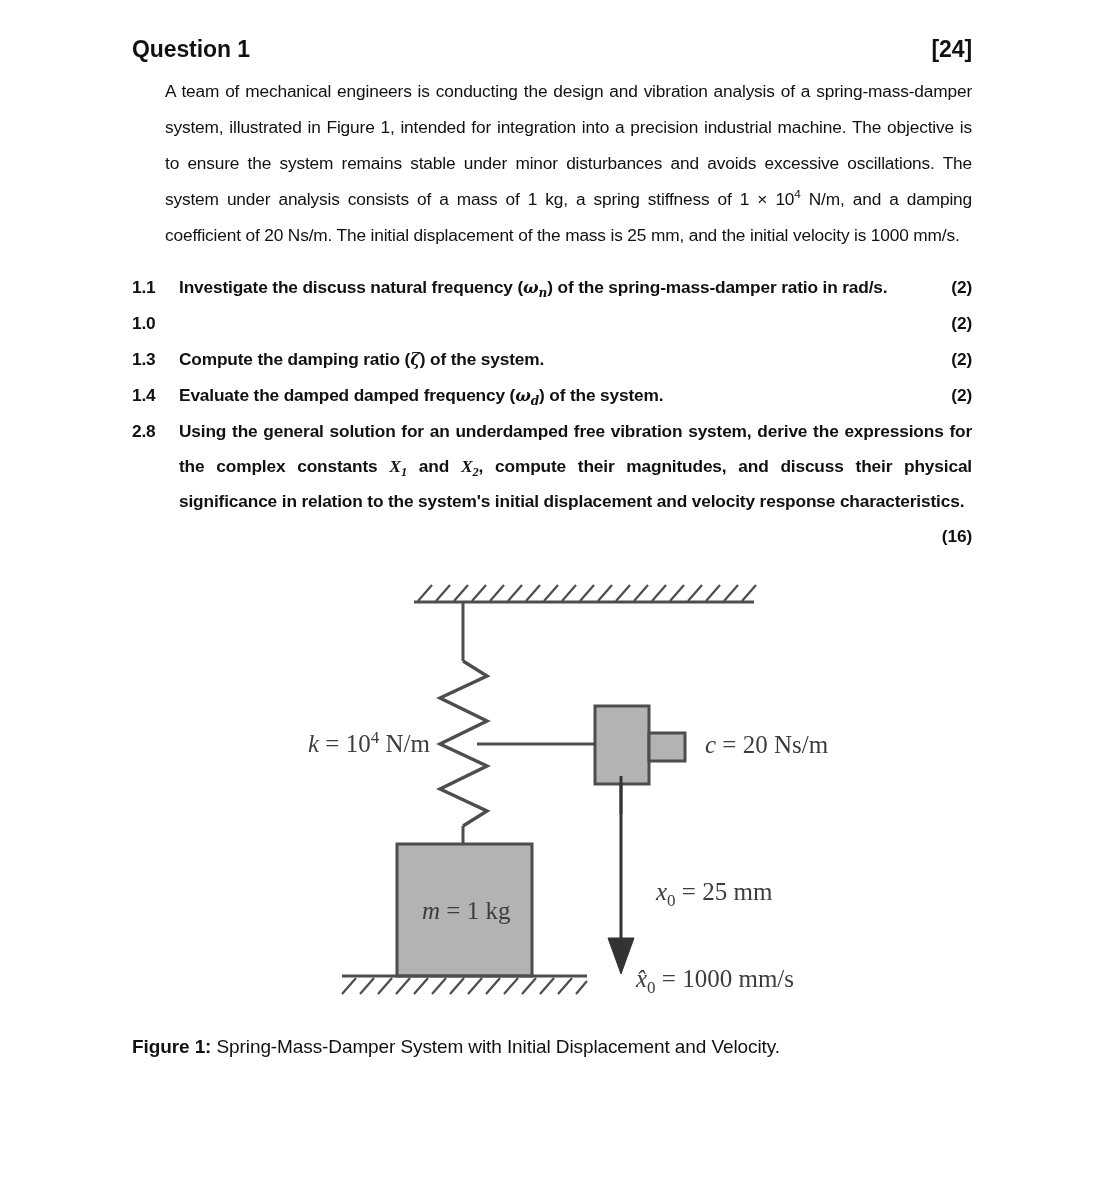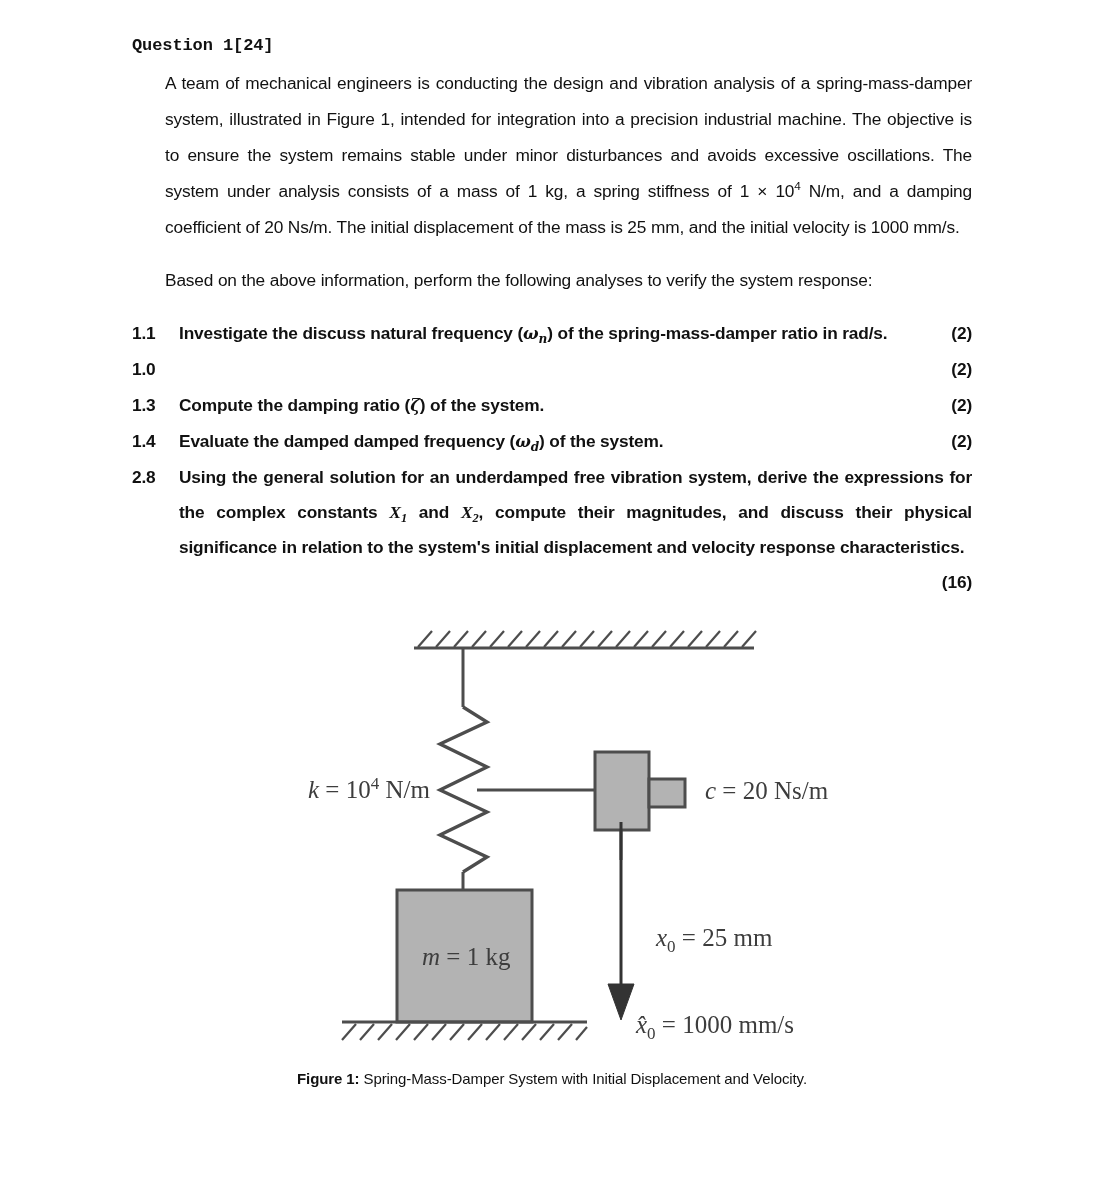--- a/index.html
+++ b/index.html
@@ -19,27 +19,26 @@
     position: absolute;
     left: 132px;
     top: 0;
     width: 840px;
     height: 1200px;
   }
 
   
   .heading-row {
     display: flex;
-    justify-content: flex-start;
+    justify-content: space-between;
     align-items: baseline;
     font-weight: bold;
-    font-size: 17px;
+    font-size: 23px;
     margin-top: 36px;
     letter-spacing: -0.1px;
-    font-family: Liberation Mono, monospace;
   }
   .heading-row .q-title { }
   .heading-row .q-marks { }
 
   
   .para {
     font-size: 17.3px;
     line-height: 36px;
     text-align: justify;
     margin-top: 10px;
@@ -114,41 +113,40 @@
     height: 440px;
   }
   svg.diagram {
     position: absolute;
     left: 0;
     top: 0;
   }
   .fig-caption {
     position: absolute;
     left: 0;
-    top: 448px;
+    top: 460px;
     width: 840px;
-    text-align: center;
-    font-size: 15px;
+    text-align: left;
+    font-size: 19px;
     letter-spacing: -0.1px;
   }
   .fig-caption b { font-weight: bold; }
 </style>
 </head>
 <body>
 
 <div class="page">
 
   <div class="heading-row">
     <span class="q-title">Question 1</span>
     <span class="q-marks">[24]</span>
   </div>
 
   <p class="para"><span>A team of mechanical engineers is conducting the design and vibration analysis of a spring-mass-damper system, illustrated in Figure 1, intended for integration into a precision industrial machine. The objective is to ensure the system remains stable under minor disturbances and avoids excessive oscillations. The system under analysis consists of a mass of 1 kg, a spring stiffness of 1 × 10</span><sup>4</sup><span> N/m, and a damping coefficient of 20 Ns/m. The initial displacement of the mass is 25 mm, and the initial velocity is 1000 mm/s.</span></p>
 
-  <p class="para no-justify">Based on the above information, perform the following analyses to verify the system response:</p>
 
   <div class="qlist">
 
     <div class="qitem">
       <span class="num">1.1</span>
       <span class="qbody">
         <span class="marks-inline">(2)</span><span>Investigate the discuss natural frequency (</span><span class="greek">ω</span><span class="greek-sub">n</span><span>) of the spring-mass-damper ratio in rad/s.</span>
       </span>
     </div>
 

